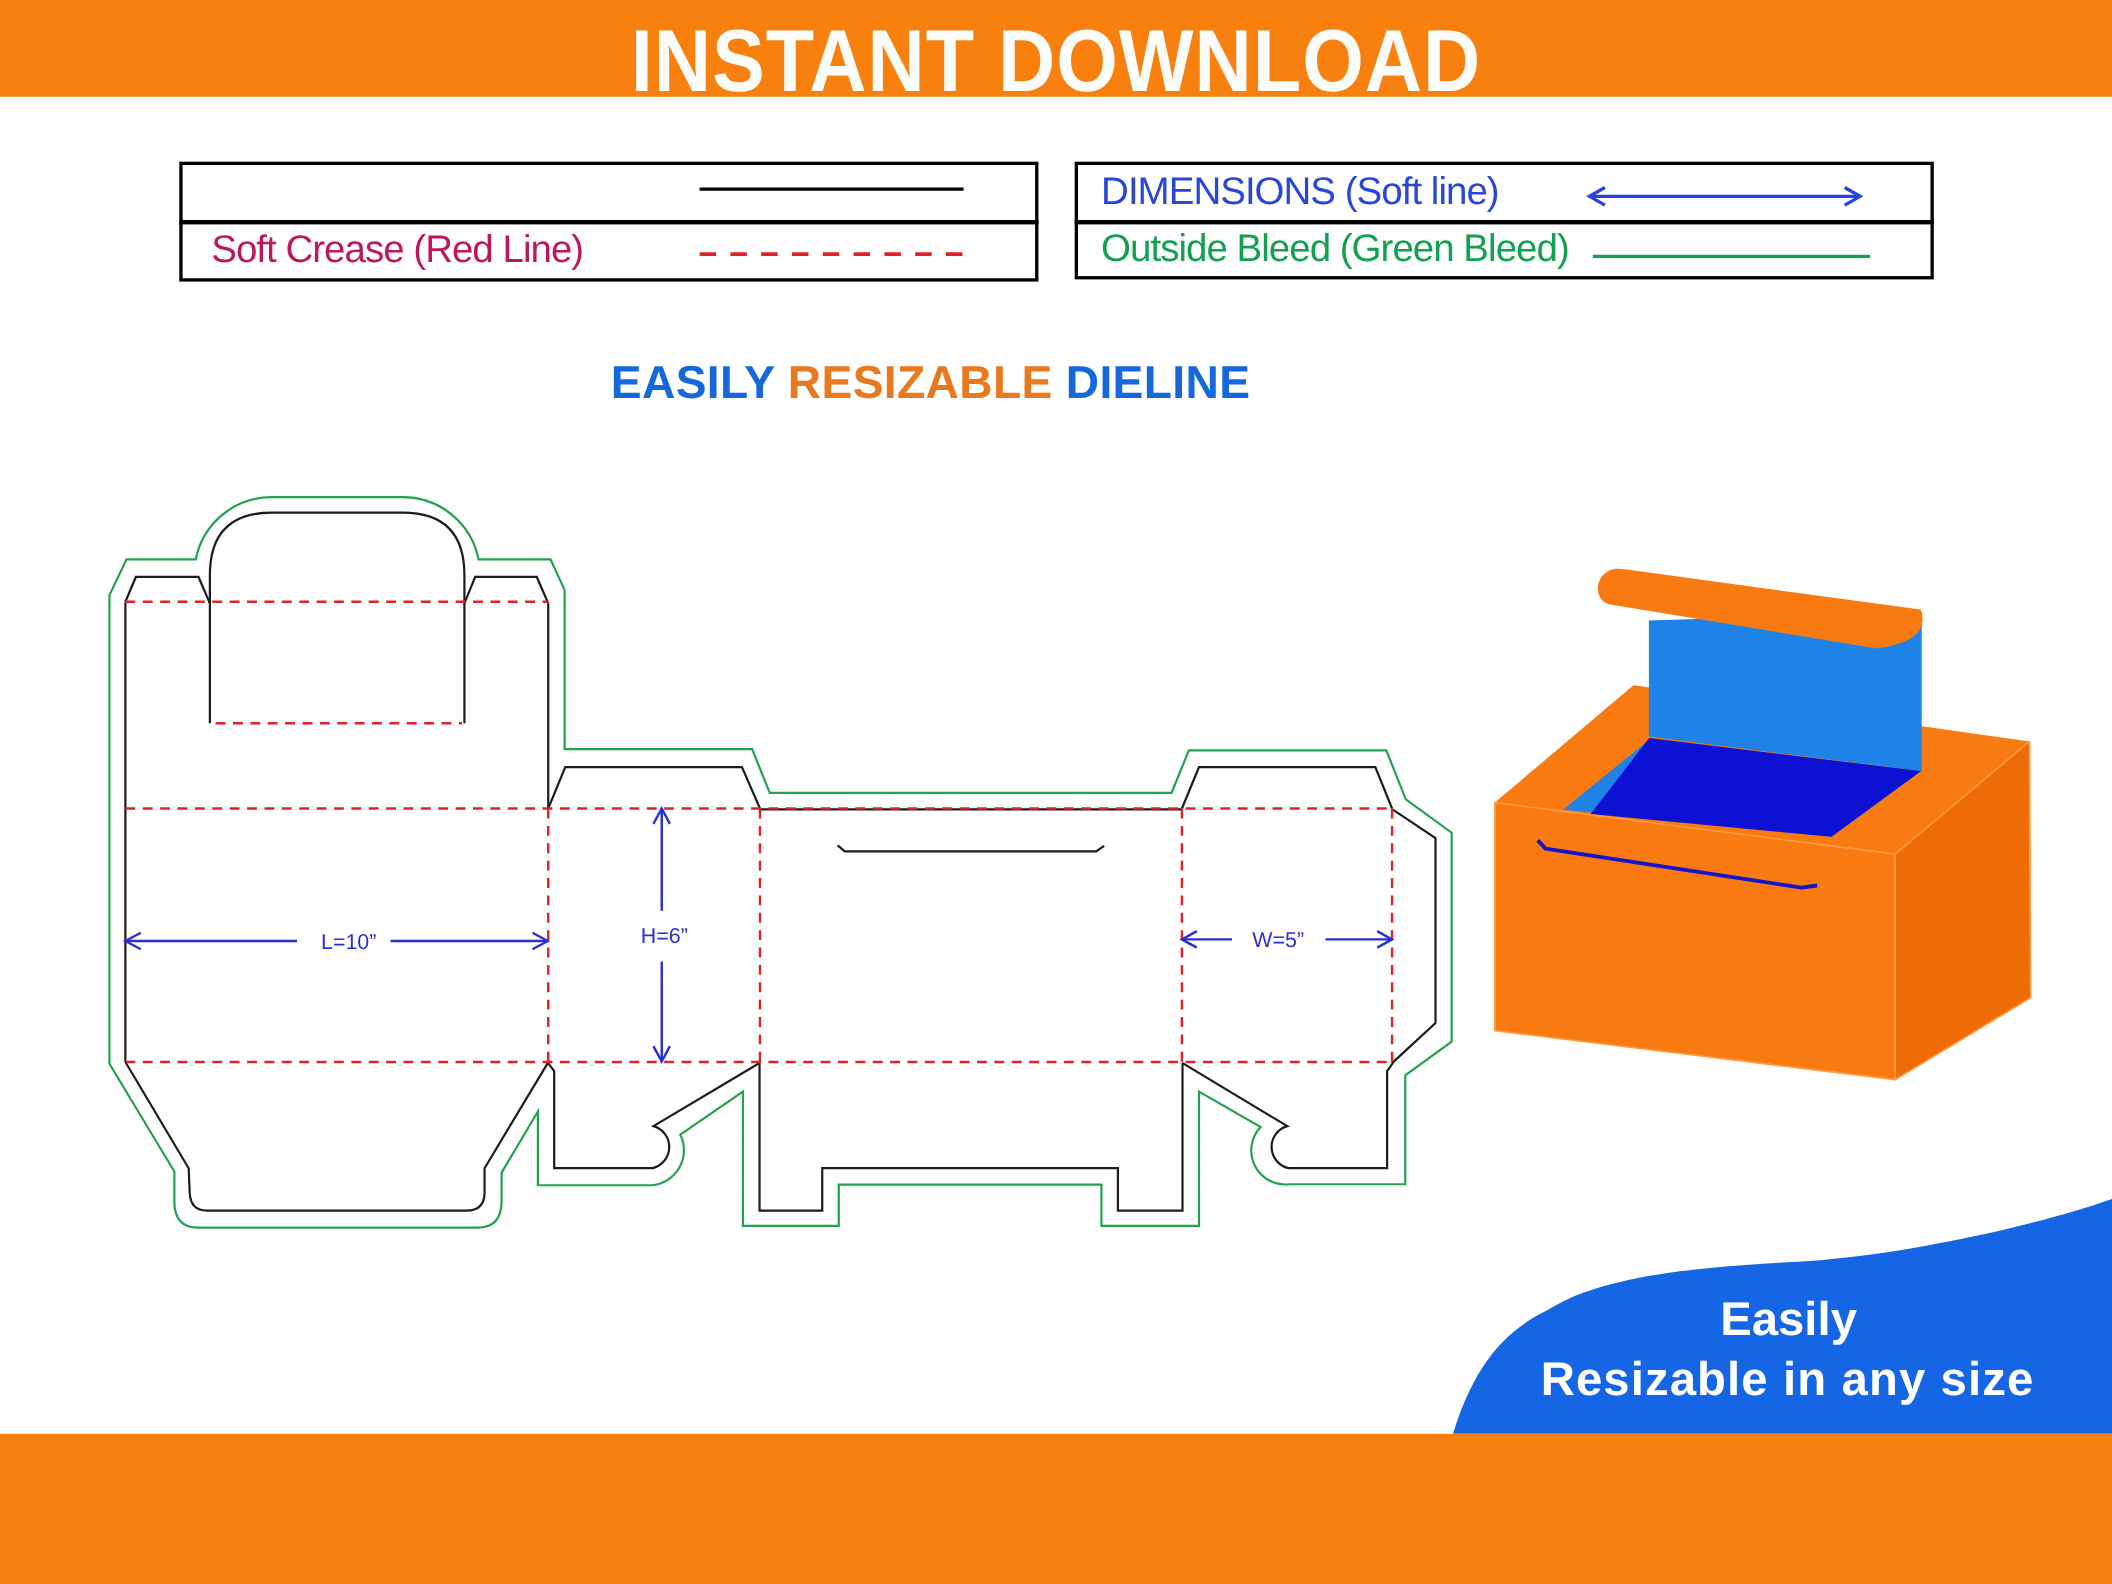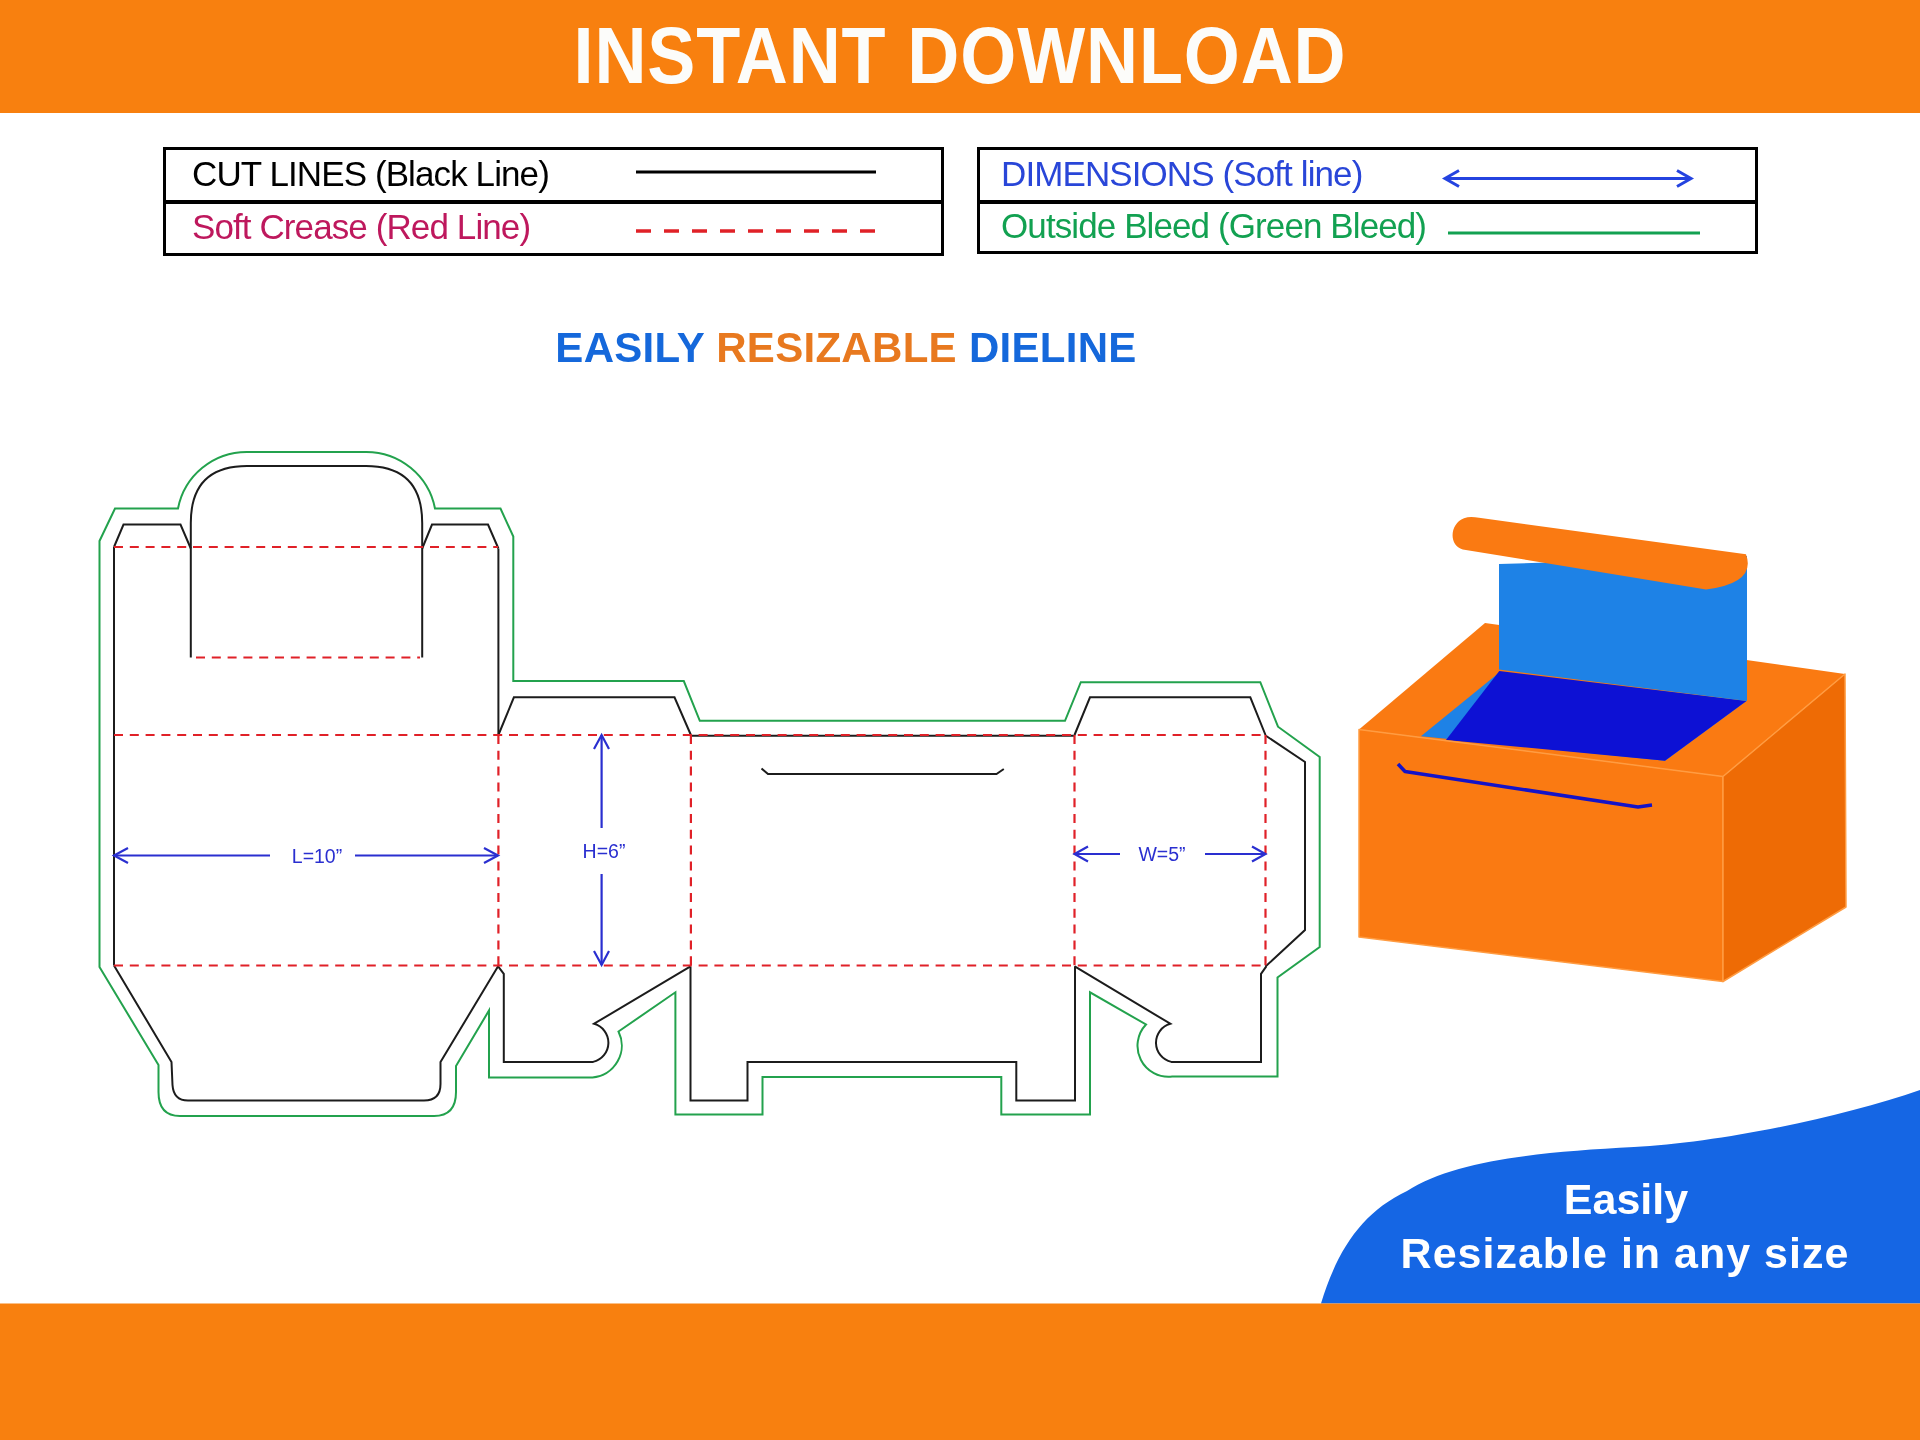--- a/index.html
+++ b/index.html
@@ -1,18 +1,18 @@
 <!DOCTYPE html>
 <html><head>
 <meta charset="utf-8">
 <style>
   html,body{margin:0;padding:0;}
   body{width:1920px;height:1440px;position:relative;background:#ffffff;overflow:hidden;
        font-family:"Liberation Sans", sans-serif;}
-  #banner{position:absolute;left:0;top:0;width:1920px;height:113px;background:#f8800f;}
+  #banner{position:absolute;left:0;top:0;width:1920px;height:88px;background:#f8800f;}
   #banner .t{position:absolute;left:0;top:0;width:1920px;text-align:center;
      font-weight:bold;font-size:80px;line-height:112px;color:#fcfcfa;
      transform:scaleX(0.90);transform-origin:960px 0;letter-spacing:1px;white-space:nowrap;}
   .lgbox{position:absolute;border:3px solid #000;background:#fff;}
   #lg1{left:163px;top:147px;width:775px;height:103px;}
   #lg2{left:977px;top:147px;width:775px;height:101px;}
   .lgdiv{position:absolute;left:-3px;width:781px;height:4px;background:#000;top:50px;}
   .lgtxt{position:absolute;font-size:35px;white-space:nowrap;letter-spacing:-0.9px;}
   #title{position:absolute;left:0;top:324px;width:1692px;text-align:center;
      font-weight:bold;font-size:42px;color:#1568db;letter-spacing:0.3px;}
@@ -20,21 +20,20 @@
   svg{position:absolute;left:0;top:0;}
 </style>
 </head>
 <body>
 <div id="banner">
     <div class="t">INSTANT DOWNLOAD</div>
   </div>
 
 <div id="lg1" class="lgbox">
   <div class="lgdiv"></div>
-  <div class="lgtxt" style="left:26px;top:4px;color:#000;">CUT LINES (Black Line)</div>
   <div class="lgtxt" style="left:26px;top:57px;color:#be185d;">Soft Crease (Red Line)</div>
   <svg width="260" height="106" style="left:462px;top:0;">
     <line x1="8" y1="22" x2="248" y2="22" stroke="#000" stroke-width="3"></line>
     <line x1="8" y1="81" x2="248" y2="81" stroke="#e02127" stroke-width="3.5" stroke-dasharray="15 13"></line>
   </svg>
 </div>
 
 <div id="lg2" class="lgbox">
   <div class="lgdiv"></div>
   <div class="lgtxt" style="left:21px;top:4px;color:#2946d8;">DIMENSIONS (Soft line)</div>

